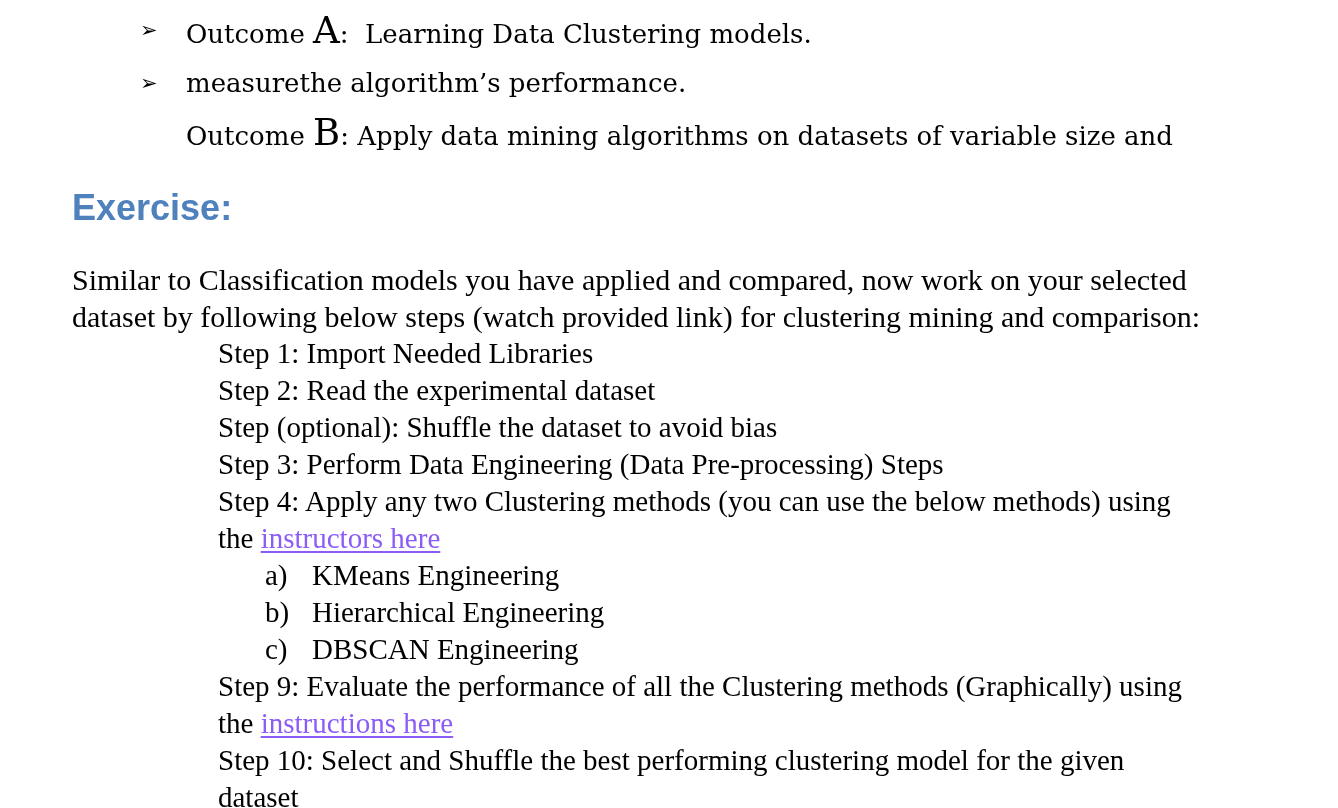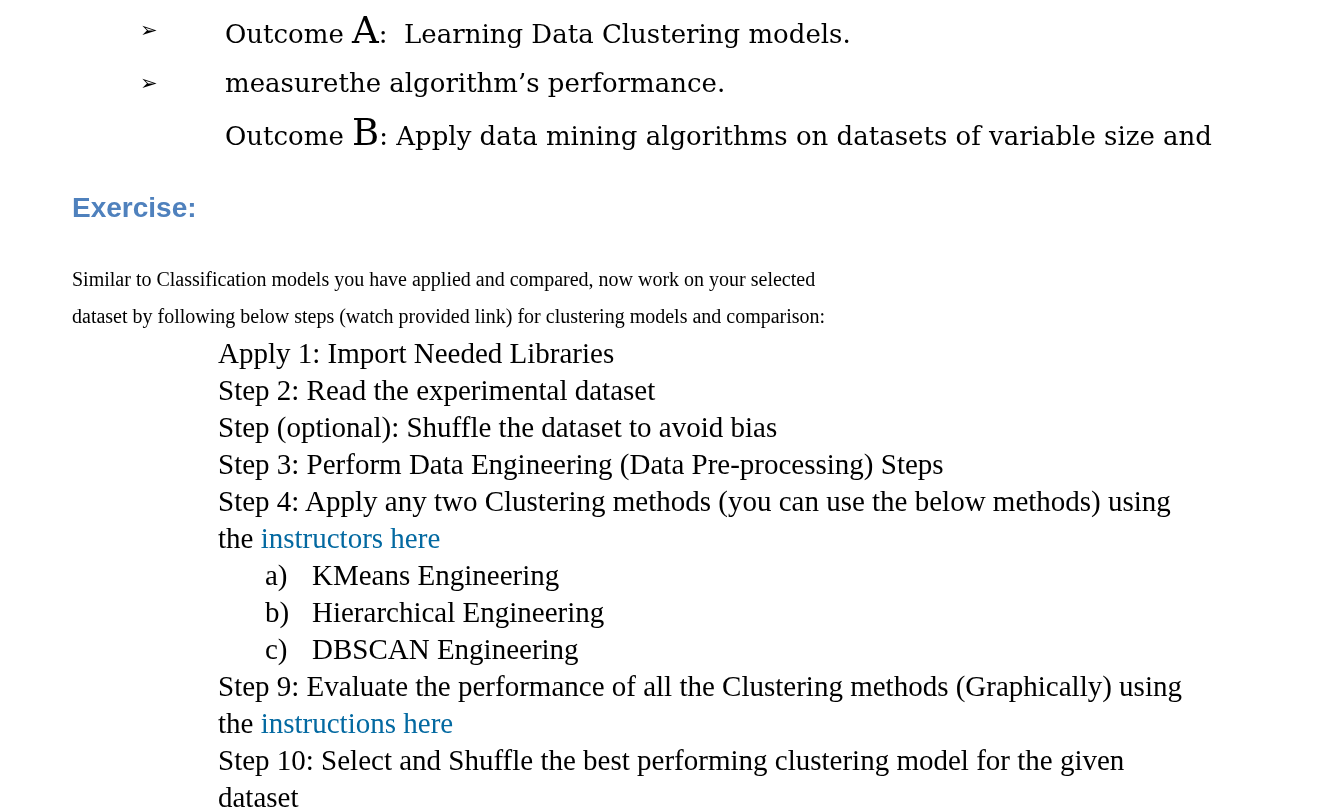--- a/index.html
+++ b/index.html
@@ -8,42 +8,43 @@
     background: #ffffff;
     color: #000000;
     font-family: "Liberation Serif", serif;
   }
   .doc { width: 1338px; height: 808px; padding-left: 72px; padding-top: 6px; }
 
   
   .outcome-list { font-family: "DejaVu Serif", serif; font-size: 26px; }
   .outcome-item { display: flex; margin-left: 68px; }
   .bullet-cell { width: 46px; flex: 0 0 46px; font-family: "DejaVu Sans", sans-serif; font-size: 21px; line-height: 49px; }
-  .outcome-body { flex: 1; margin-left: 39px; }
+  .outcome-body { flex: 1; }
   .outcome-line { line-height: 49px; white-space: pre-wrap; }
   .outcome-line span { line-height: 49px; }
   .big-letter { font-size: 37px; }
 
   
   .exercise-heading {
     margin-top: 32px;
     font-family: "Liberation Sans", sans-serif;
     font-weight: 700;
-    font-size: 28px;
+    font-size: 36px;
     line-height: 30px;
     color: #4f81bd;
   }
 
   
-  .intro { margin-top: 38px; font-size: 20px; line-height: 37px; }
+  .intro { margin-top: 38px; font-size: 30px; line-height: 37px; }
   .intro-line { white-space: pre-wrap; }
   .steps { margin-left: 146px; font-size: 29px; line-height: 37px; }
   .step-line { white-space: pre-wrap; }
   .doc-link {
-    color: #0369a1;
+    color: #8b5cf6;
+    text-decoration: underline;
     text-decoration-thickness: 2px;
     text-underline-offset: 3px;
     cursor: pointer;
   }
   .methods { margin-left: 47px; }
   .method-row { display: flex; }
   .method-marker { width: 47px; flex: 0 0 47px; }
   .method-text { white-space: pre-wrap; }
   .squiggle {
     text-decoration-style: wavy;
@@ -73,25 +74,25 @@
         <div class="outcome-line"><span>Outcome </span><span class="big-letter">B</span><span>: Apply data mining algorithms on datasets of variable size and</span></div>
       </div>
     </div>
 
   </div>
 
   <div class="exercise-heading">Exercise:</div>
 
   <div class="intro">
     <div class="intro-line">Similar to Classification models you have applied and compared, now work on your selected</div>
-    <div class="intro-line">dataset by following below steps (watch provided link) for clustering models and comparison:</div>
+    <div class="intro-line">dataset by following below steps (watch provided link) for clustering mining and comparison:</div>
   </div>
 
   <div class="steps">
-    <div class="step-line">Apply 1: Import Needed Libraries</div>
+    <div class="step-line">Step 1: Import Needed Libraries</div>
     <div class="step-line">Step 2: Read the experimental dataset</div>
     <div class="step-line">Step (optional): Shuffle the dataset to avoid bias</div>
     <div class="step-line">Step 3: Perform Data Engineering (Data Pre-processing) Steps</div>
     <div class="step-line">Step 4: Apply any two Clustering methods (you can use the below methods) using</div>
     <div class="step-line"><span>the </span><a class="doc-link">instructors here</a></div>
 
     <div class="methods">
       <div class="method-row">
         <span class="method-marker">a)</span>
         <span class="method-text"><span class="squiggle">KMeans</span><span> Engineering</span></span>

